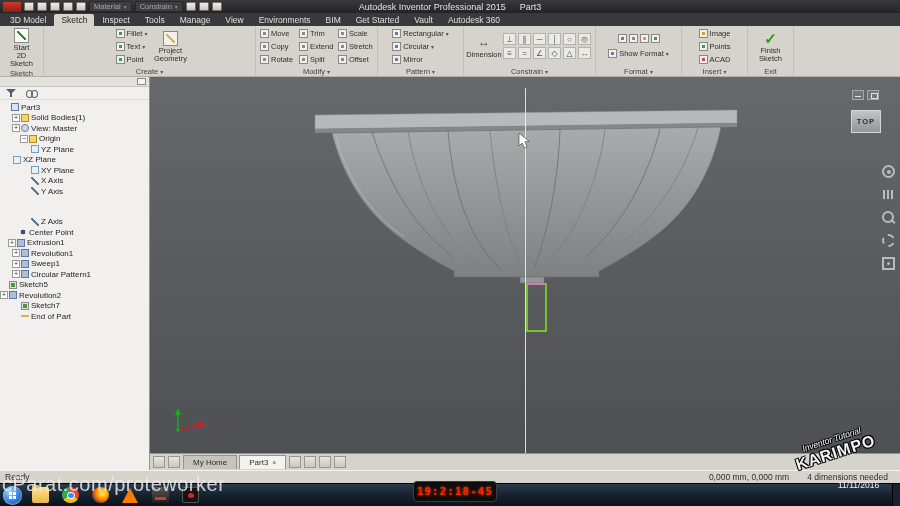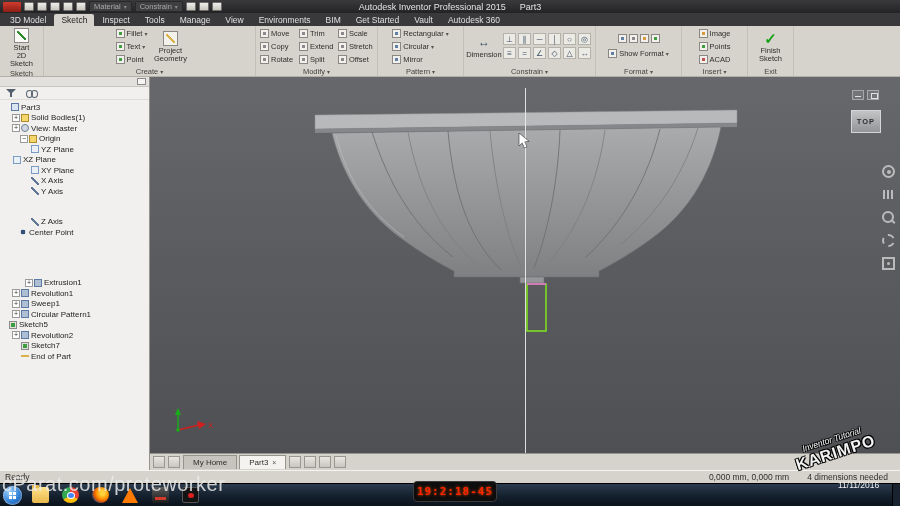--- a/index.html
+++ b/index.html
@@ -458,21 +458,21 @@
         <div class="trow" style="padding-left: 22px; margin-top: 20px;">
           <span class="texp empty"></span>
           <span class="ticon ti-axis"></span>
           <span>Z Axis</span>
         </div>
         <div class="trow" style="padding-left: 10px;">
           <span class="texp empty"></span>
           <span class="ticon ti-point"></span>
           <span>Center Point</span>
         </div>
-        <div class="trow" style="padding-left: 25px; margin-top: 40px;">
+        <div class="trow" style="padding-left: 8px;">
           <span class="texp">+</span>
           <span class="ticon ti-extrusion"></span>
           <span>Extrusion1</span>
         </div>
         <div class="trow" style="padding-left: 12px;">
           <span class="texp">+</span>
           <span class="ticon ti-revolution"></span>
           <span>Revolution1</span>
         </div>
         <div class="trow" style="padding-left: 12px;">
@@ -483,21 +483,21 @@
         <div class="trow" style="padding-left: 12px;">
           <span class="texp">+</span>
           <span class="ticon ti-circular-pattern"></span>
           <span>Circular Pattern1</span>
         </div>
         <div class="trow" style="">
           <span class="texp empty"></span>
           <span class="ticon ti-sketch"></span>
           <span>Sketch5</span>
         </div>
-        <div class="trow" style="padding-left: 12px;">
+        <div class="trow" style="">
           <span class="texp">+</span>
           <span class="ticon ti-revolution"></span>
           <span>Revolution2</span>
         </div>
         <div class="trow" style="padding-left: 12px;">
           <span class="texp empty"></span>
           <span class="ticon ti-sketch"></span>
           <span>Sketch7</span>
         </div>
         <div class="trow" style="padding-left: 12px;">

